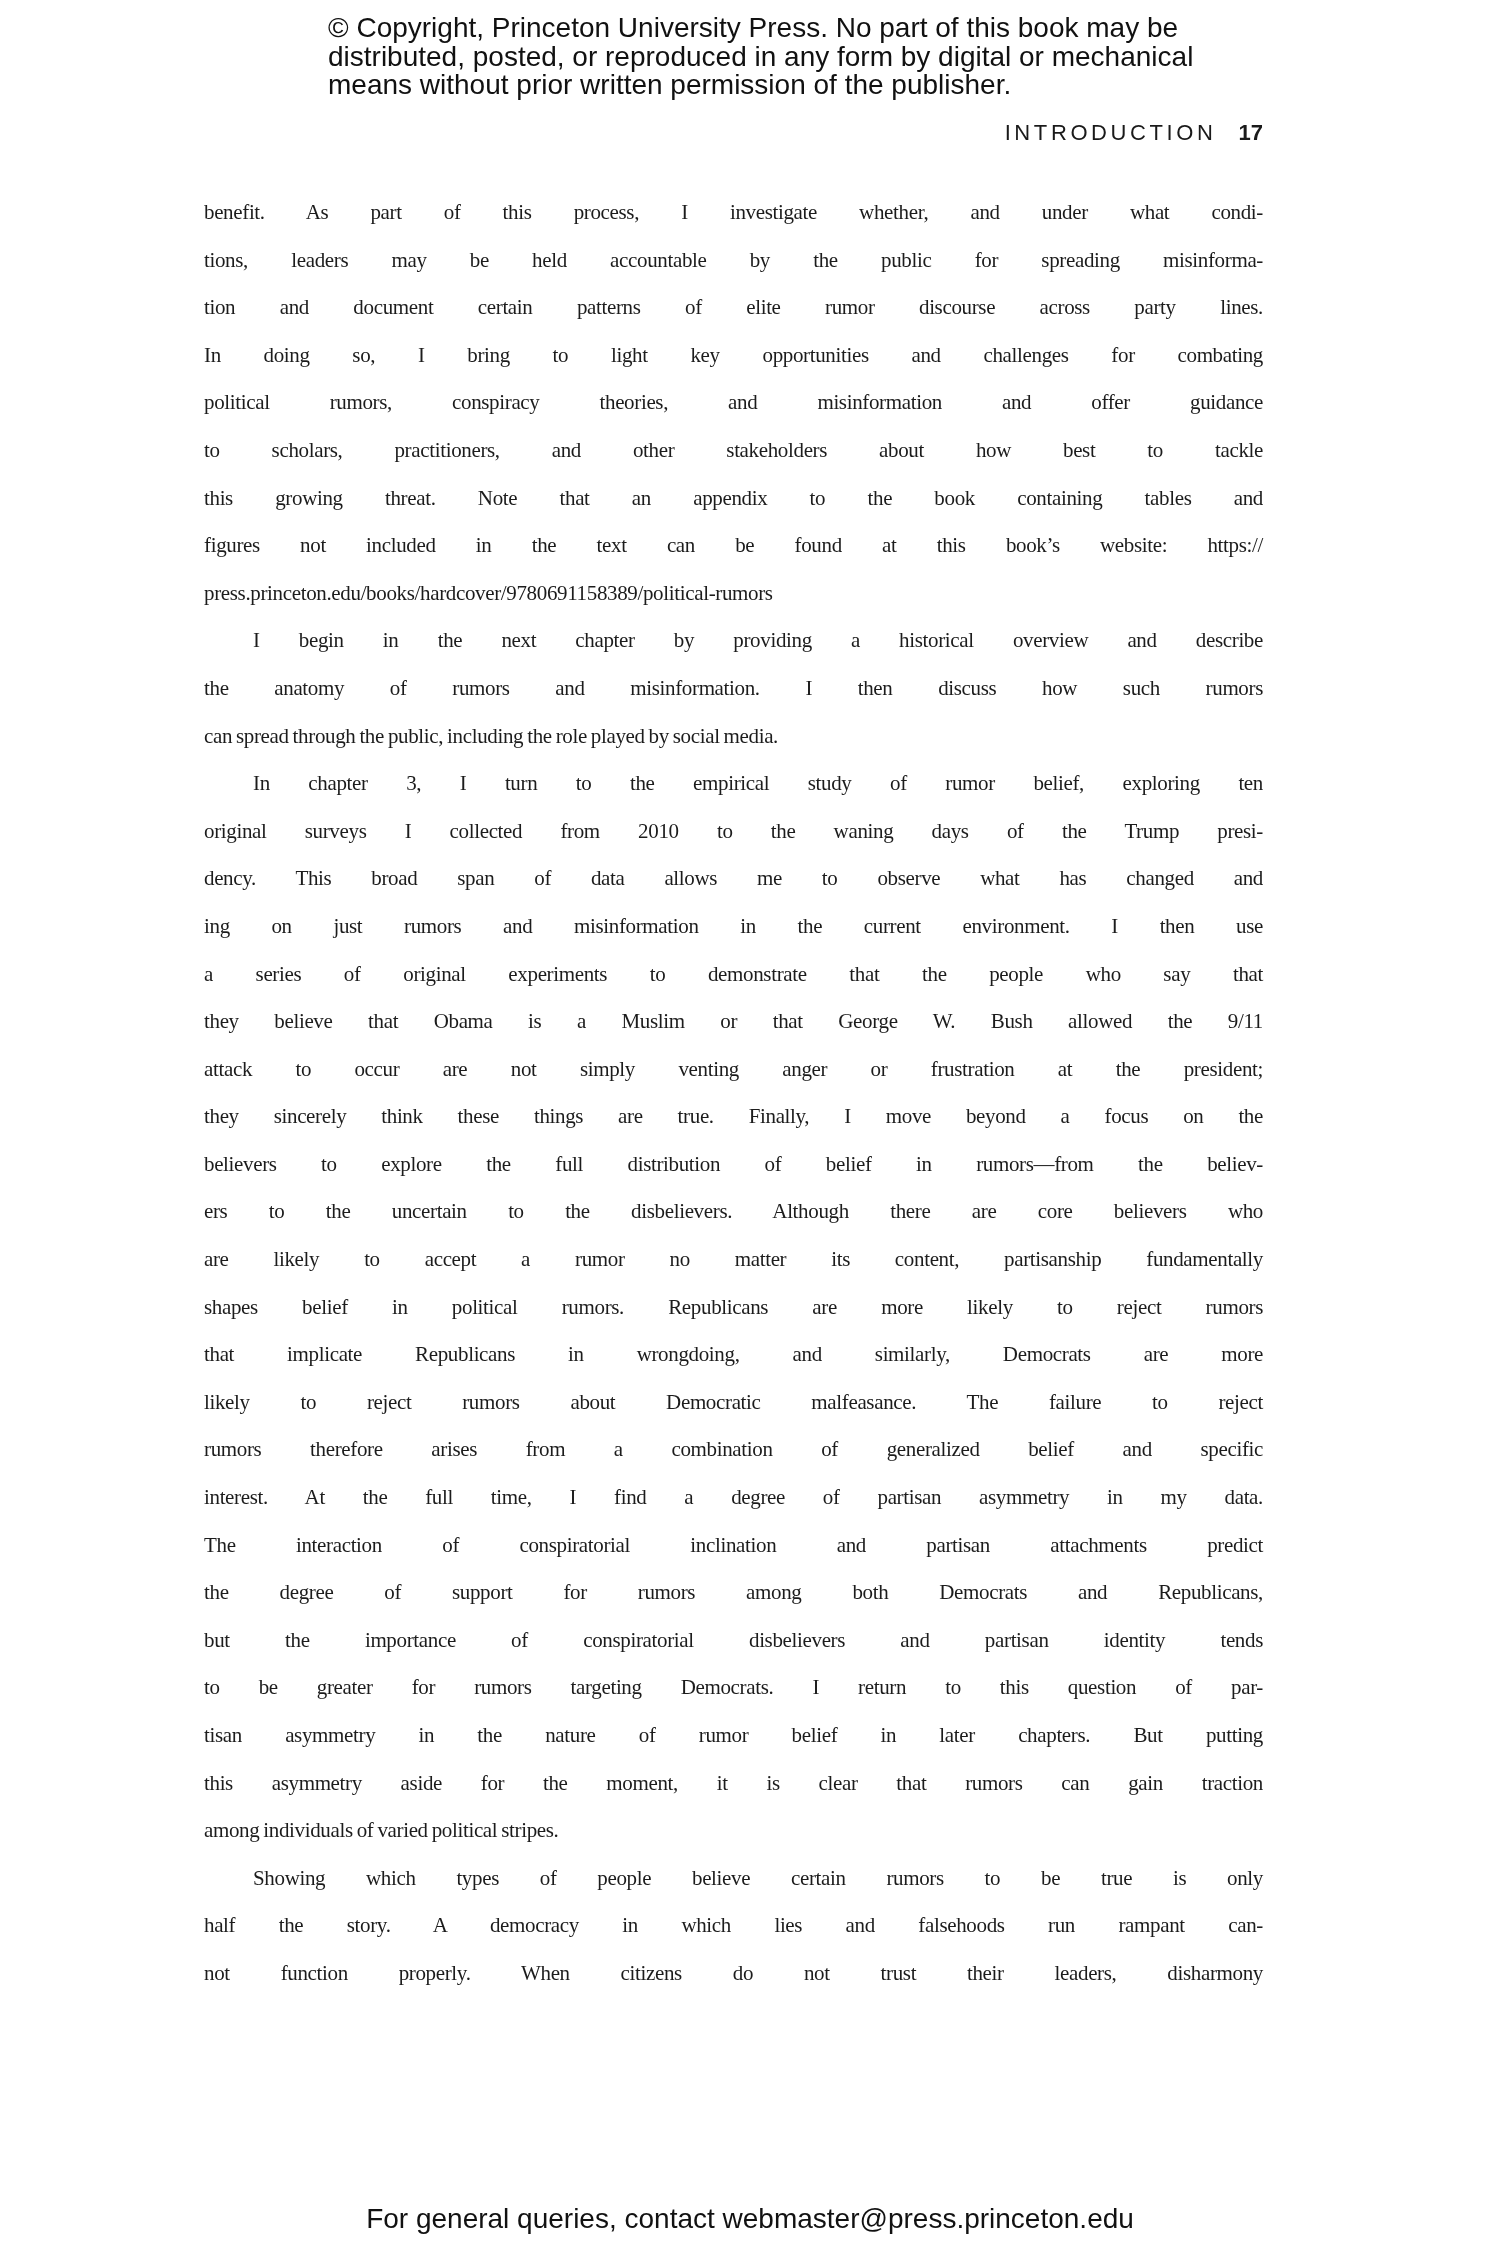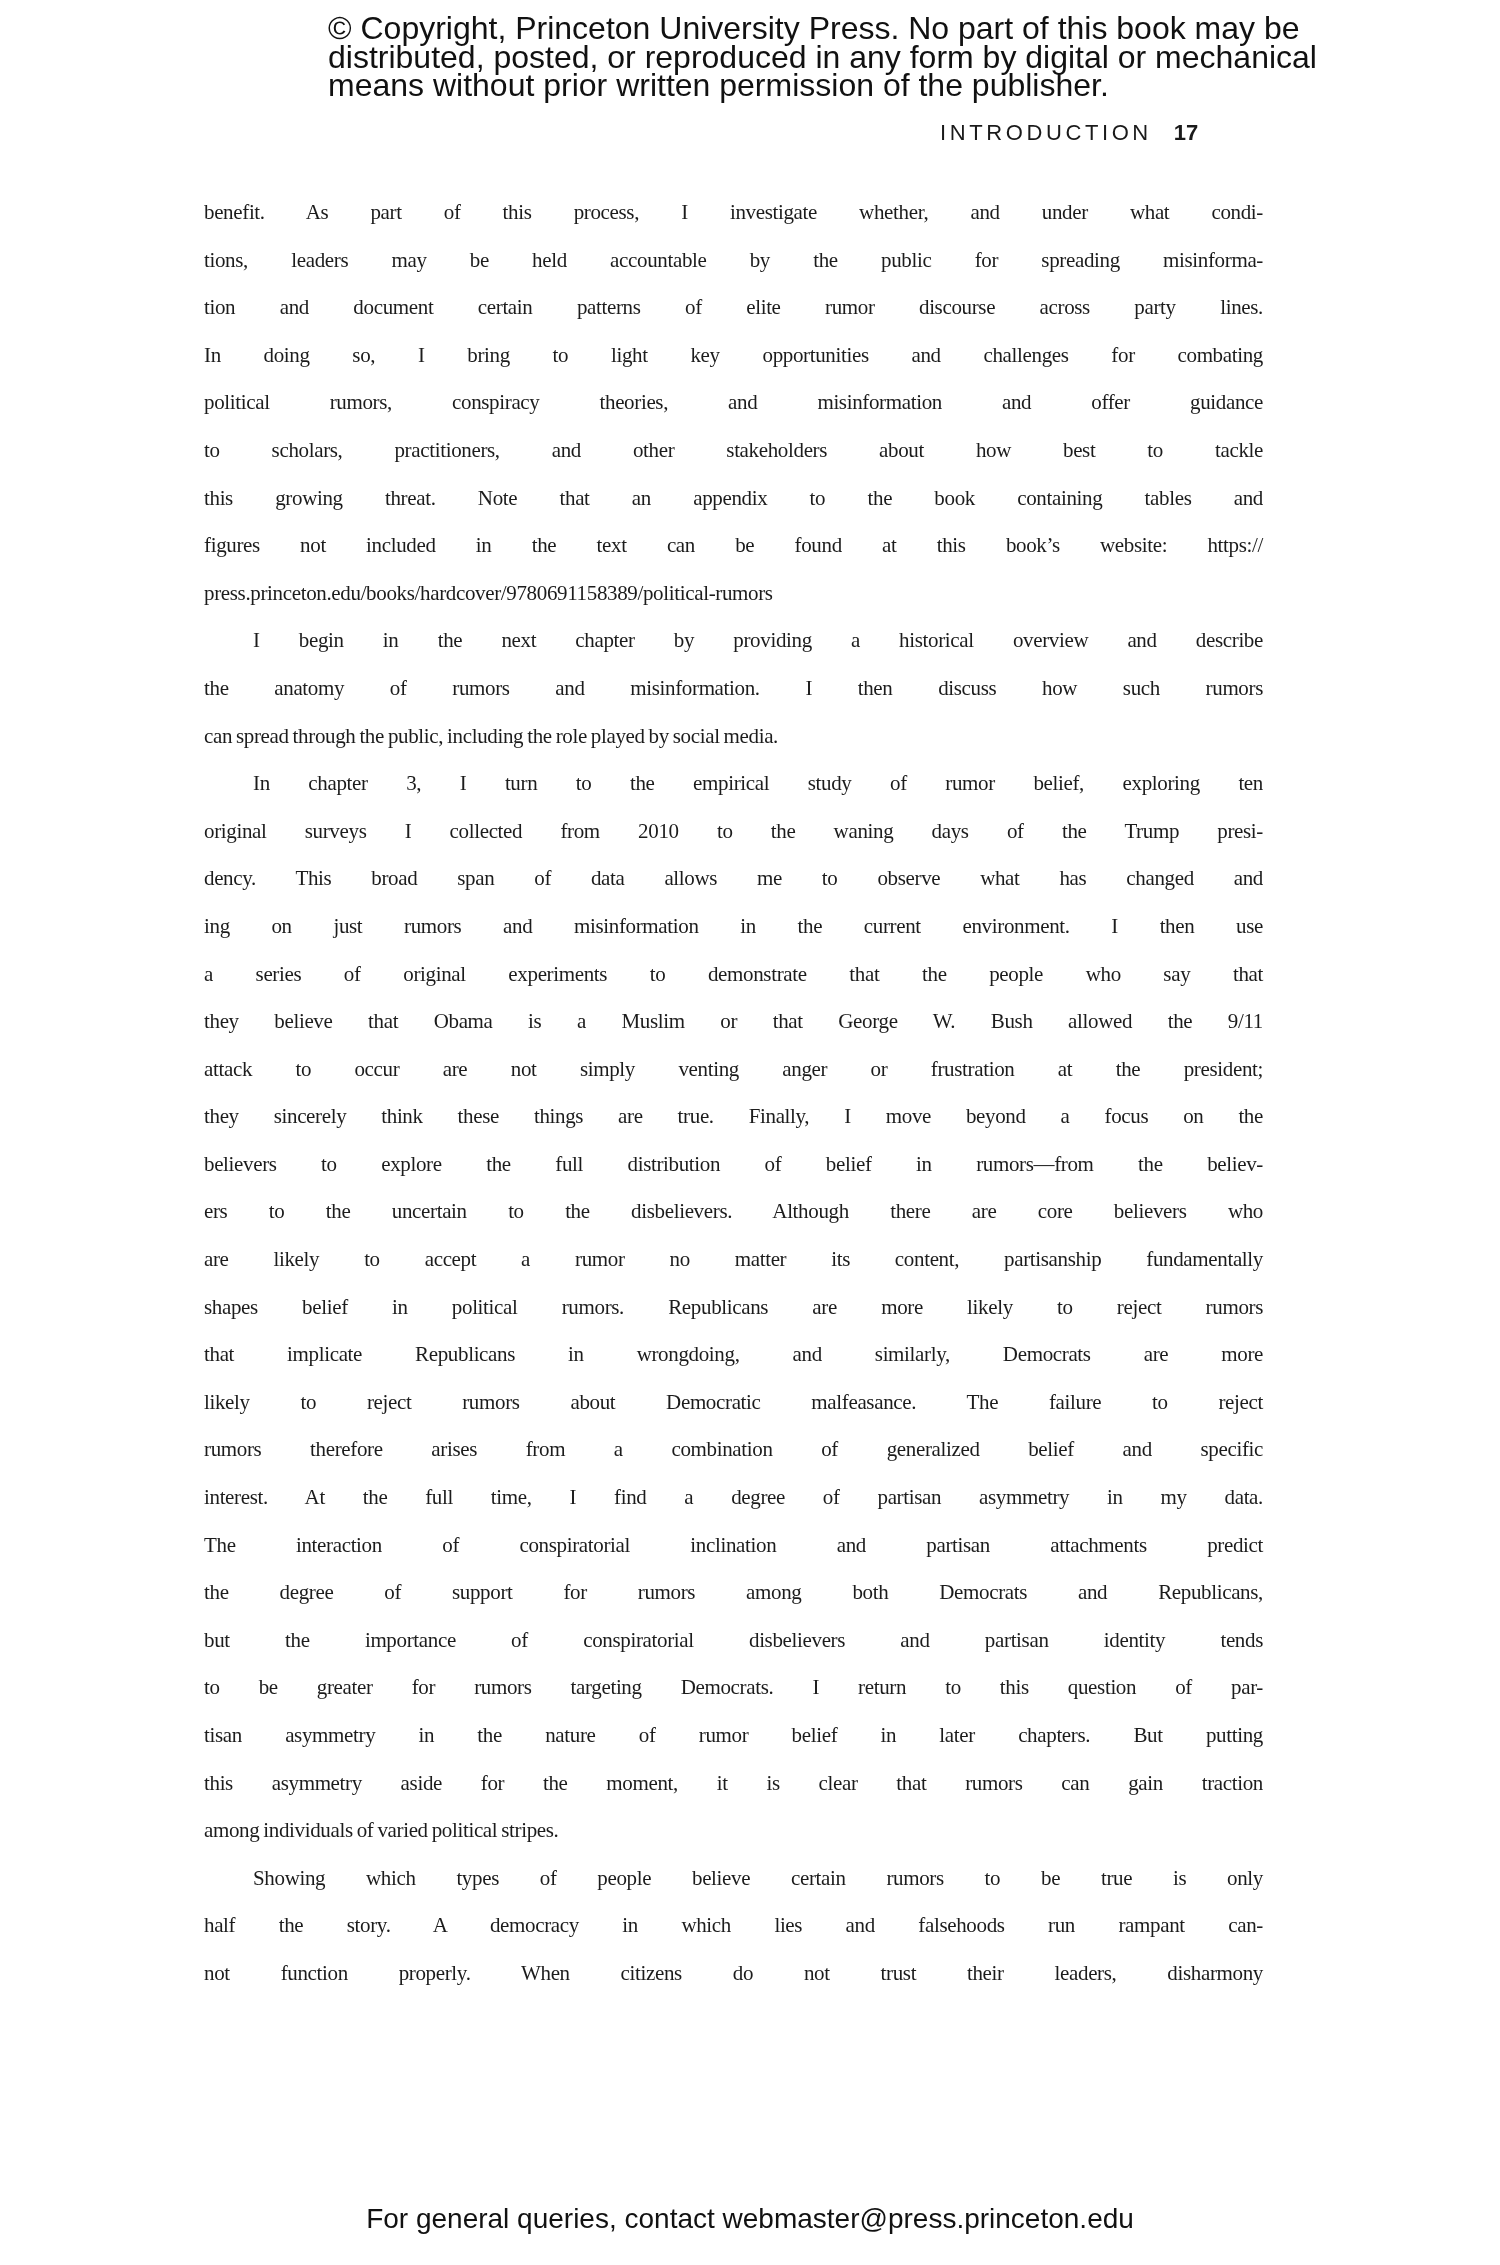--- a/index.html
+++ b/index.html
@@ -12,31 +12,31 @@
     height: 2265px;
     position: relative;
     overflow: hidden;
   }
   .copyright {
     position: absolute;
     left: 328px;
     top: 14px;
     width: 900px;
     font-family: "Liberation Sans", sans-serif;
-    font-size: 32px;
+    font-size: 28px;
     line-height: 28.6px;
     color: #111111;
   }
   .copyright div { white-space: nowrap; }
   .running-head {
     position: absolute;
     left: 940px;
     top: 120px;
     width: 323px;
-    text-align: left;
+    text-align: right;
     font-family: "Liberation Sans", sans-serif;
     font-size: 22px;
     line-height: 26px;
     color: #1a1a1a;
     white-space: nowrap;
   }
   .running-head .section {
     letter-spacing: 3.6px;
   }
   .running-head .page-num {

